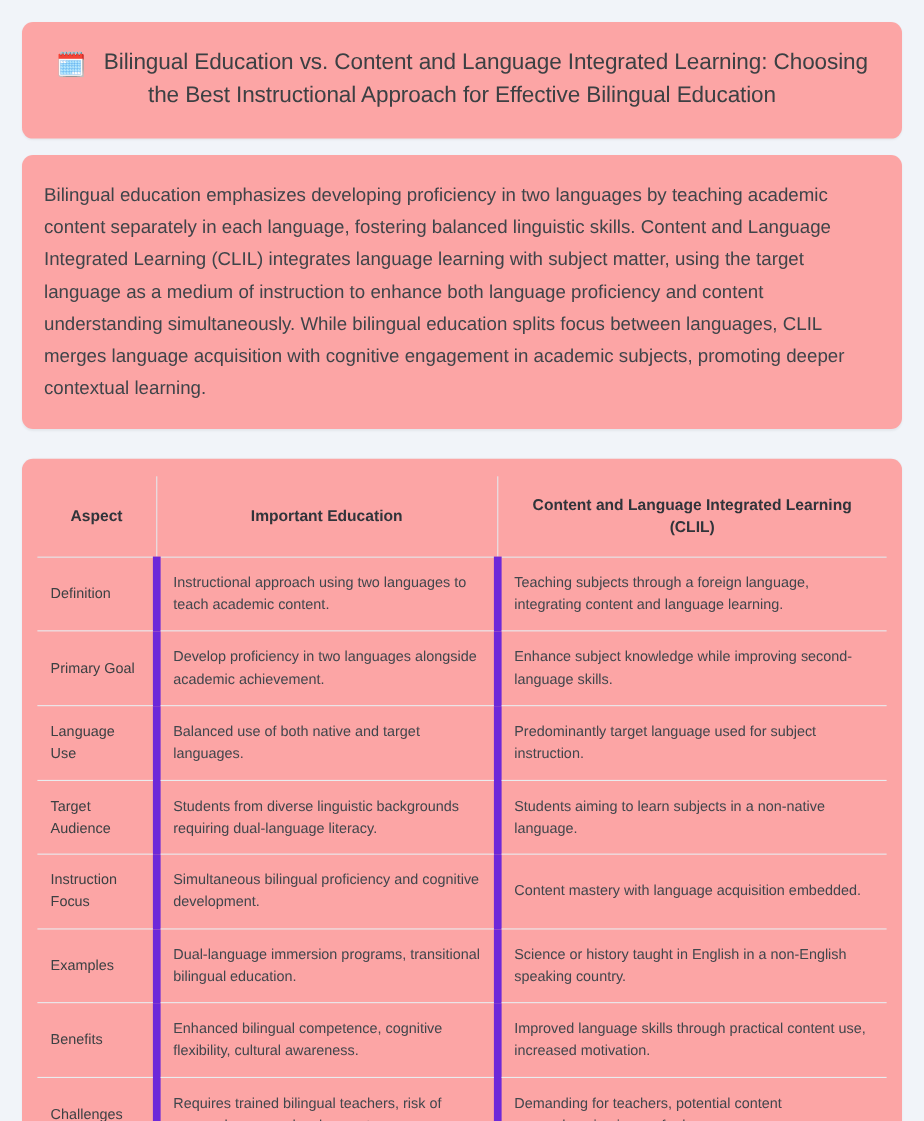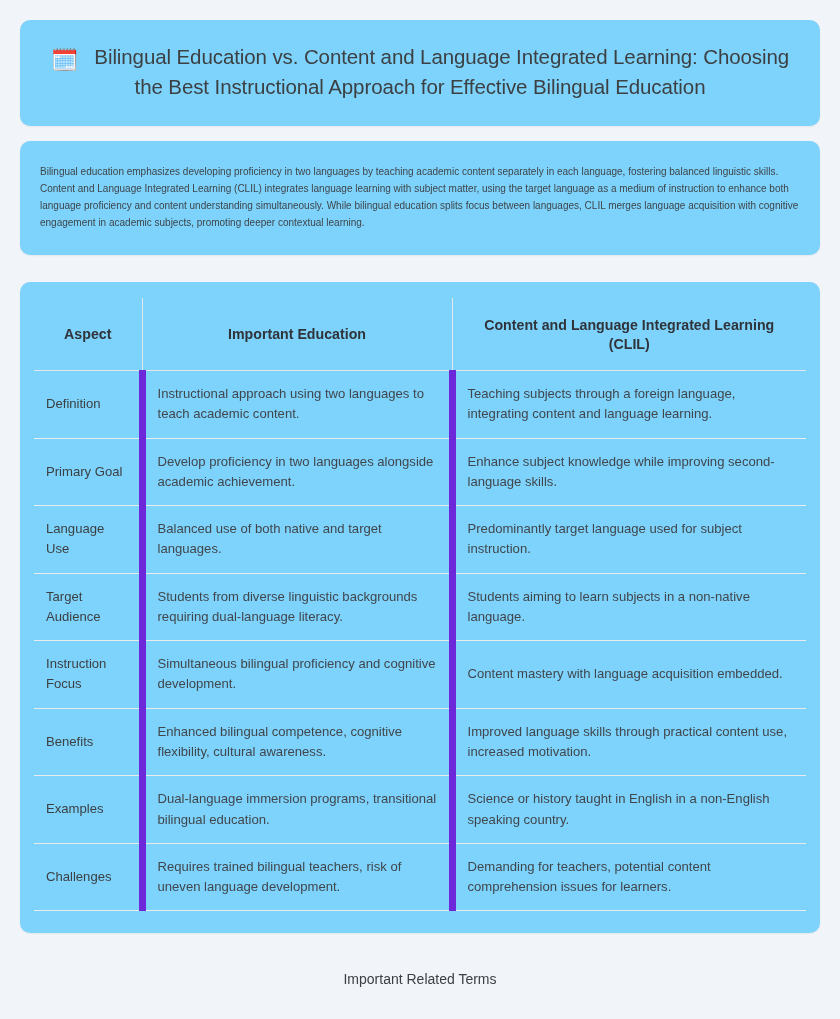--- a/index.html
+++ b/index.html
@@ -12,21 +12,21 @@
     font-family: "Liberation Sans", sans-serif;
     color: #3c4043;
   }
   .page {
     width: 840px;
     min-height: 1019px;
     background: #f1f4f9;
     padding: 20px 20px 0 20px;
   }
   .card {
-    background: #7dd3fc;
+    background: #fca5a5;
     border-radius: 10px;
     box-shadow: 0 1px 2px rgba(60,64,67,0.07);
   }
 
   
   .title-card {
     padding: 22px 26px 24px 26px;
     margin-bottom: 15px;
   }
   .title-row {
@@ -48,21 +48,21 @@
     line-height: 1.46;
     letter-spacing: -0.1px;
   }
 
   
   .desc-card {
     padding: 22px 20px 23px 20px;
     margin-bottom: 27px;
   }
   .desc-text {
-    font-size: 10px;
+    font-size: 17px;
     line-height: 1.72;
     color: #3f4449;
     margin: 0;
     text-align: left;
   }
 
   
   .table-card {
     padding: 16px 14px 22px 14px;
     margin-bottom: 38px;
@@ -159,28 +159,28 @@
           <td class="aspect">Target Audience</td>
           <td class="v1">Students from diverse linguistic backgrounds requiring dual-language literacy.</td>
           <td class="v2">Students aiming to learn subjects in a non-native language.</td>
         </tr>
         <tr>
           <td class="aspect">Instruction Focus</td>
           <td class="v1">Simultaneous bilingual proficiency and cognitive development.</td>
           <td class="v2">Content mastery with language acquisition embedded.</td>
         </tr>
         <tr>
+          <td class="aspect">Examples</td>
+          <td class="v1">Dual-language immersion programs, transitional bilingual education.</td>
+          <td class="v2">Science or history taught in English in a non-English speaking country.</td>
+        </tr>
+        <tr>
           <td class="aspect">Benefits</td>
           <td class="v1">Enhanced bilingual competence, cognitive flexibility, cultural awareness.</td>
           <td class="v2">Improved language skills through practical content use, increased motivation.</td>
-        </tr>
-        <tr>
-          <td class="aspect">Examples</td>
-          <td class="v1">Dual-language immersion programs, transitional bilingual education.</td>
-          <td class="v2">Science or history taught in English in a non-English speaking country.</td>
         </tr>
         <tr>
           <td class="aspect">Challenges</td>
           <td class="v1">Requires trained bilingual teachers, risk of uneven language development.</td>
           <td class="v2">Demanding for teachers, potential content comprehension issues for learners.</td>
         </tr>
       </tbody>
     </table>
   </div>
 

